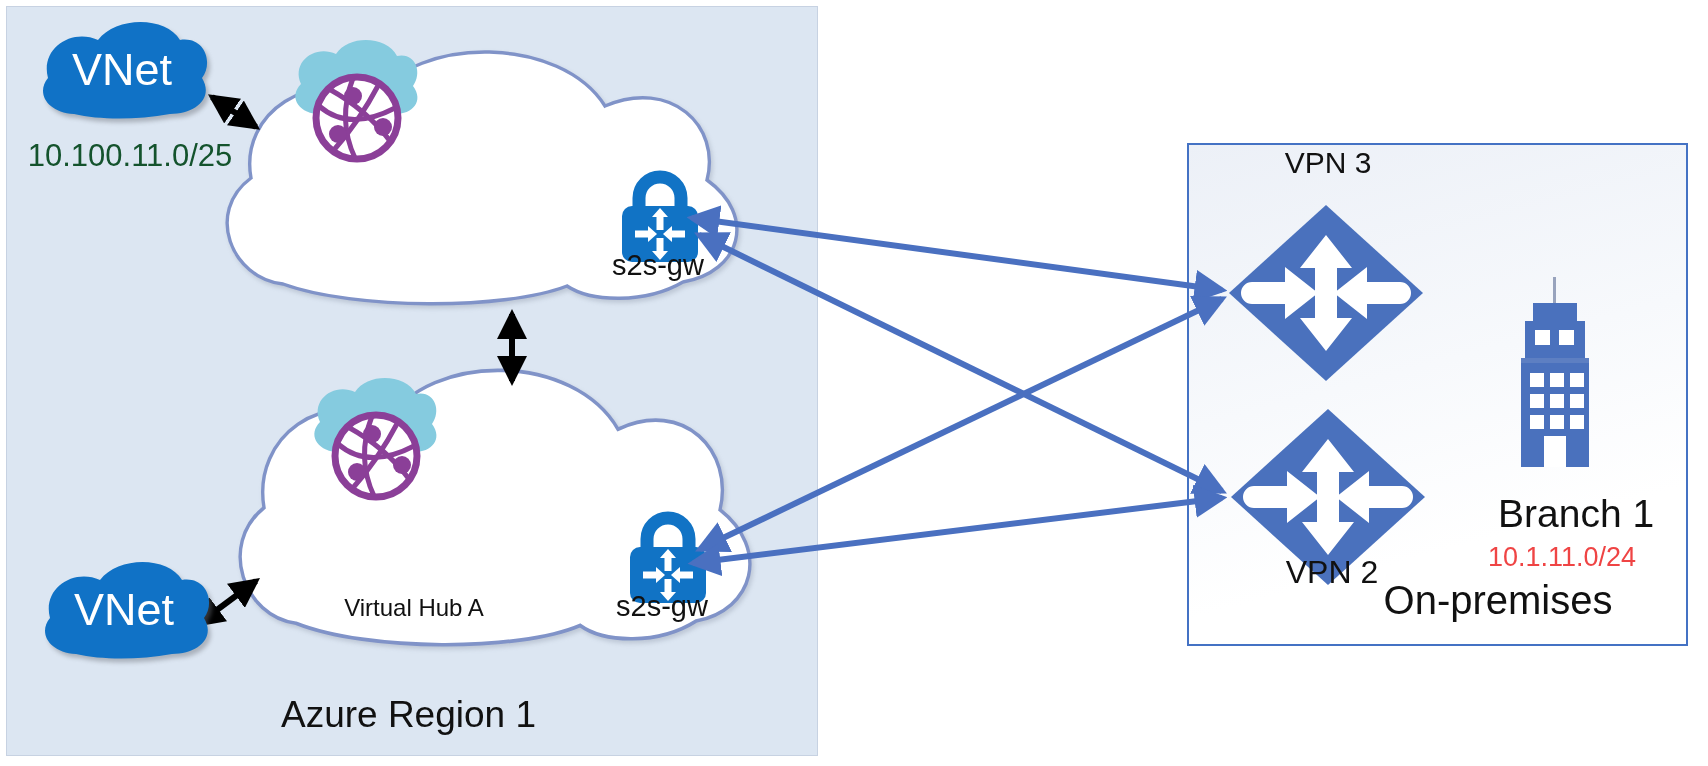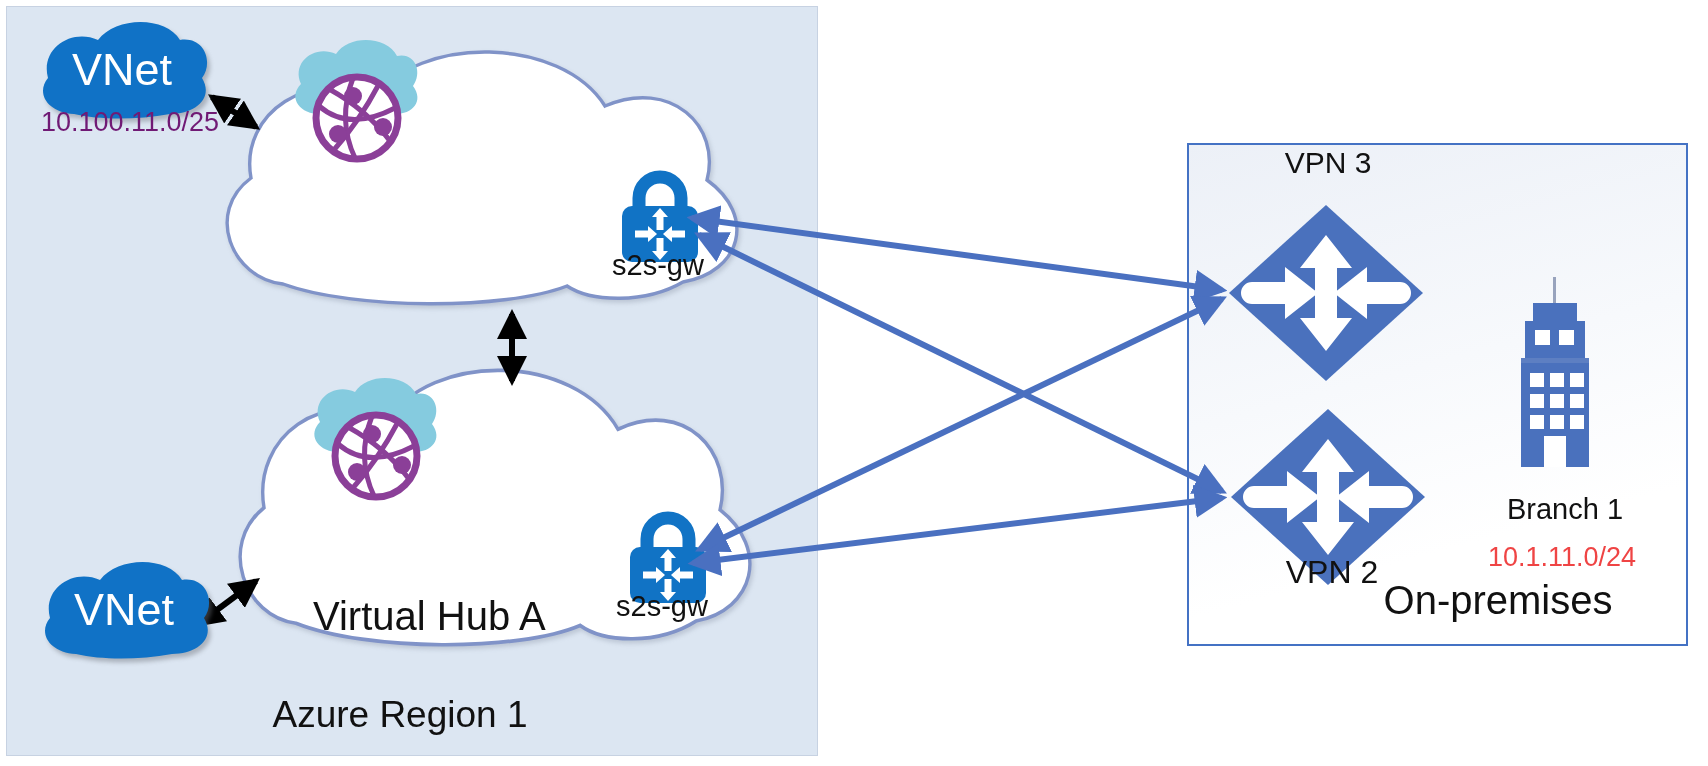--- a/index.html
+++ b/index.html
@@ -7,31 +7,31 @@
           font-family:"Liberation Sans",sans-serif;}
   #region-panel{position:absolute;left:6px;top:6px;width:810px;height:748px;
                 background:#dce6f2;border:1px solid #c7d2e2;z-index:0;}
   #onprem-panel{position:absolute;left:1187px;top:143px;width:497px;height:499px;
                 background:linear-gradient(165deg,#ecf0f7 0%,#f7f9fc 45%,#ffffff 75%);
                 border:2px solid #4472c4;z-index:1;}
   #diagram-svg{position:absolute;left:0;top:0;width:1708px;height:766px;z-index:2;}
   .lbl{position:absolute;z-index:3;text-align:center;line-height:1.05;color:#111;
        white-space:nowrap;}
   #vnet-top-label   {left:36px;  top:46px;  width:172px; font-size:45px; color:#fff;}
-  #vnet-top-cidr    {left:18px;  top:108px; width:224px; font-size:27px; color:#701a75;}
+  #vnet-top-cidr    {left:18px;  top:140px; width:224px; font-size:31px; color:#14532d;}
   #hub-b-label      {left:296px; top:253px; width:196px; font-size:31px;}
   #s2s-b-label      {left:600px; top:250px; width:116px; font-size:29px;}
-  #hub-a-label      {left:313px; top:595px; width:202px; font-size:40px;}
+  #hub-a-label      {left:313px; top:595px; width:202px; font-size:24px;}
   #s2s-a-label      {left:606px; top:591px; width:112px; font-size:29px;}
   #vnet-bottom-label{left:38px;  top:586px; width:172px; font-size:45px; color:#fff;}
   #vnet-bottom-cidr {left:12px;  top:667px; width:252px; font-size:27px; color:#4472c4;}
-  #region-label     {left:248px; top:696px; width:304px; font-size:37px;}
+  #region-label     {left:232px; top:696px; width:304px; font-size:37px;text-align:right;}
   #vpn1-label       {left:1276px;top:147px; width:104px; font-size:30px;}
   #vpn2-label       {left:1280px;top:556px; width:104px; font-size:32px;}
-  #branch-label     {left:1498px;top:494px; width:134px; font-size:29px;}
+  #branch-label     {left:1498px;top:494px; width:134px; font-size:39px;}
   #branch-cidr      {left:1472px;top:543px; width:180px; font-size:27px; color:#ef4444;}
   #onprem-label     {left:1381px;top:579px; width:234px; font-size:40px;}
   .shadowed{filter:drop-shadow(3px 4px 2px rgba(110,115,125,.45));}
   .hubshadow{filter:drop-shadow(2px 3px 2px rgba(120,130,150,.30));}
 </style>
 </head>
 <body>
 
 <div id="canvas">
 

